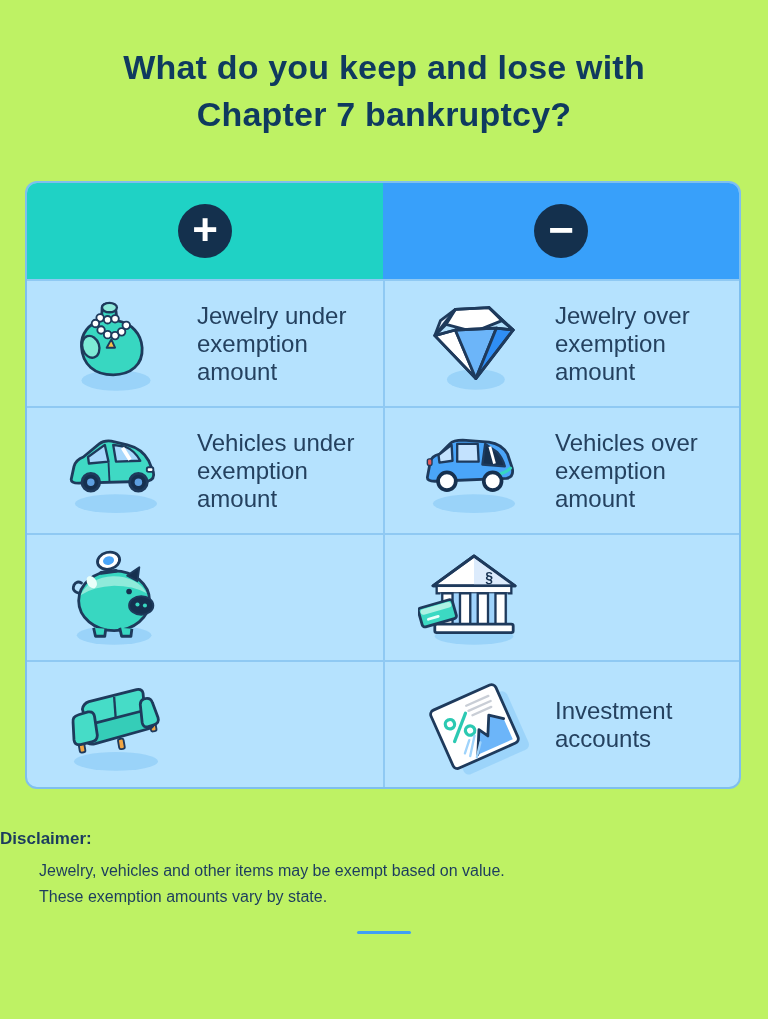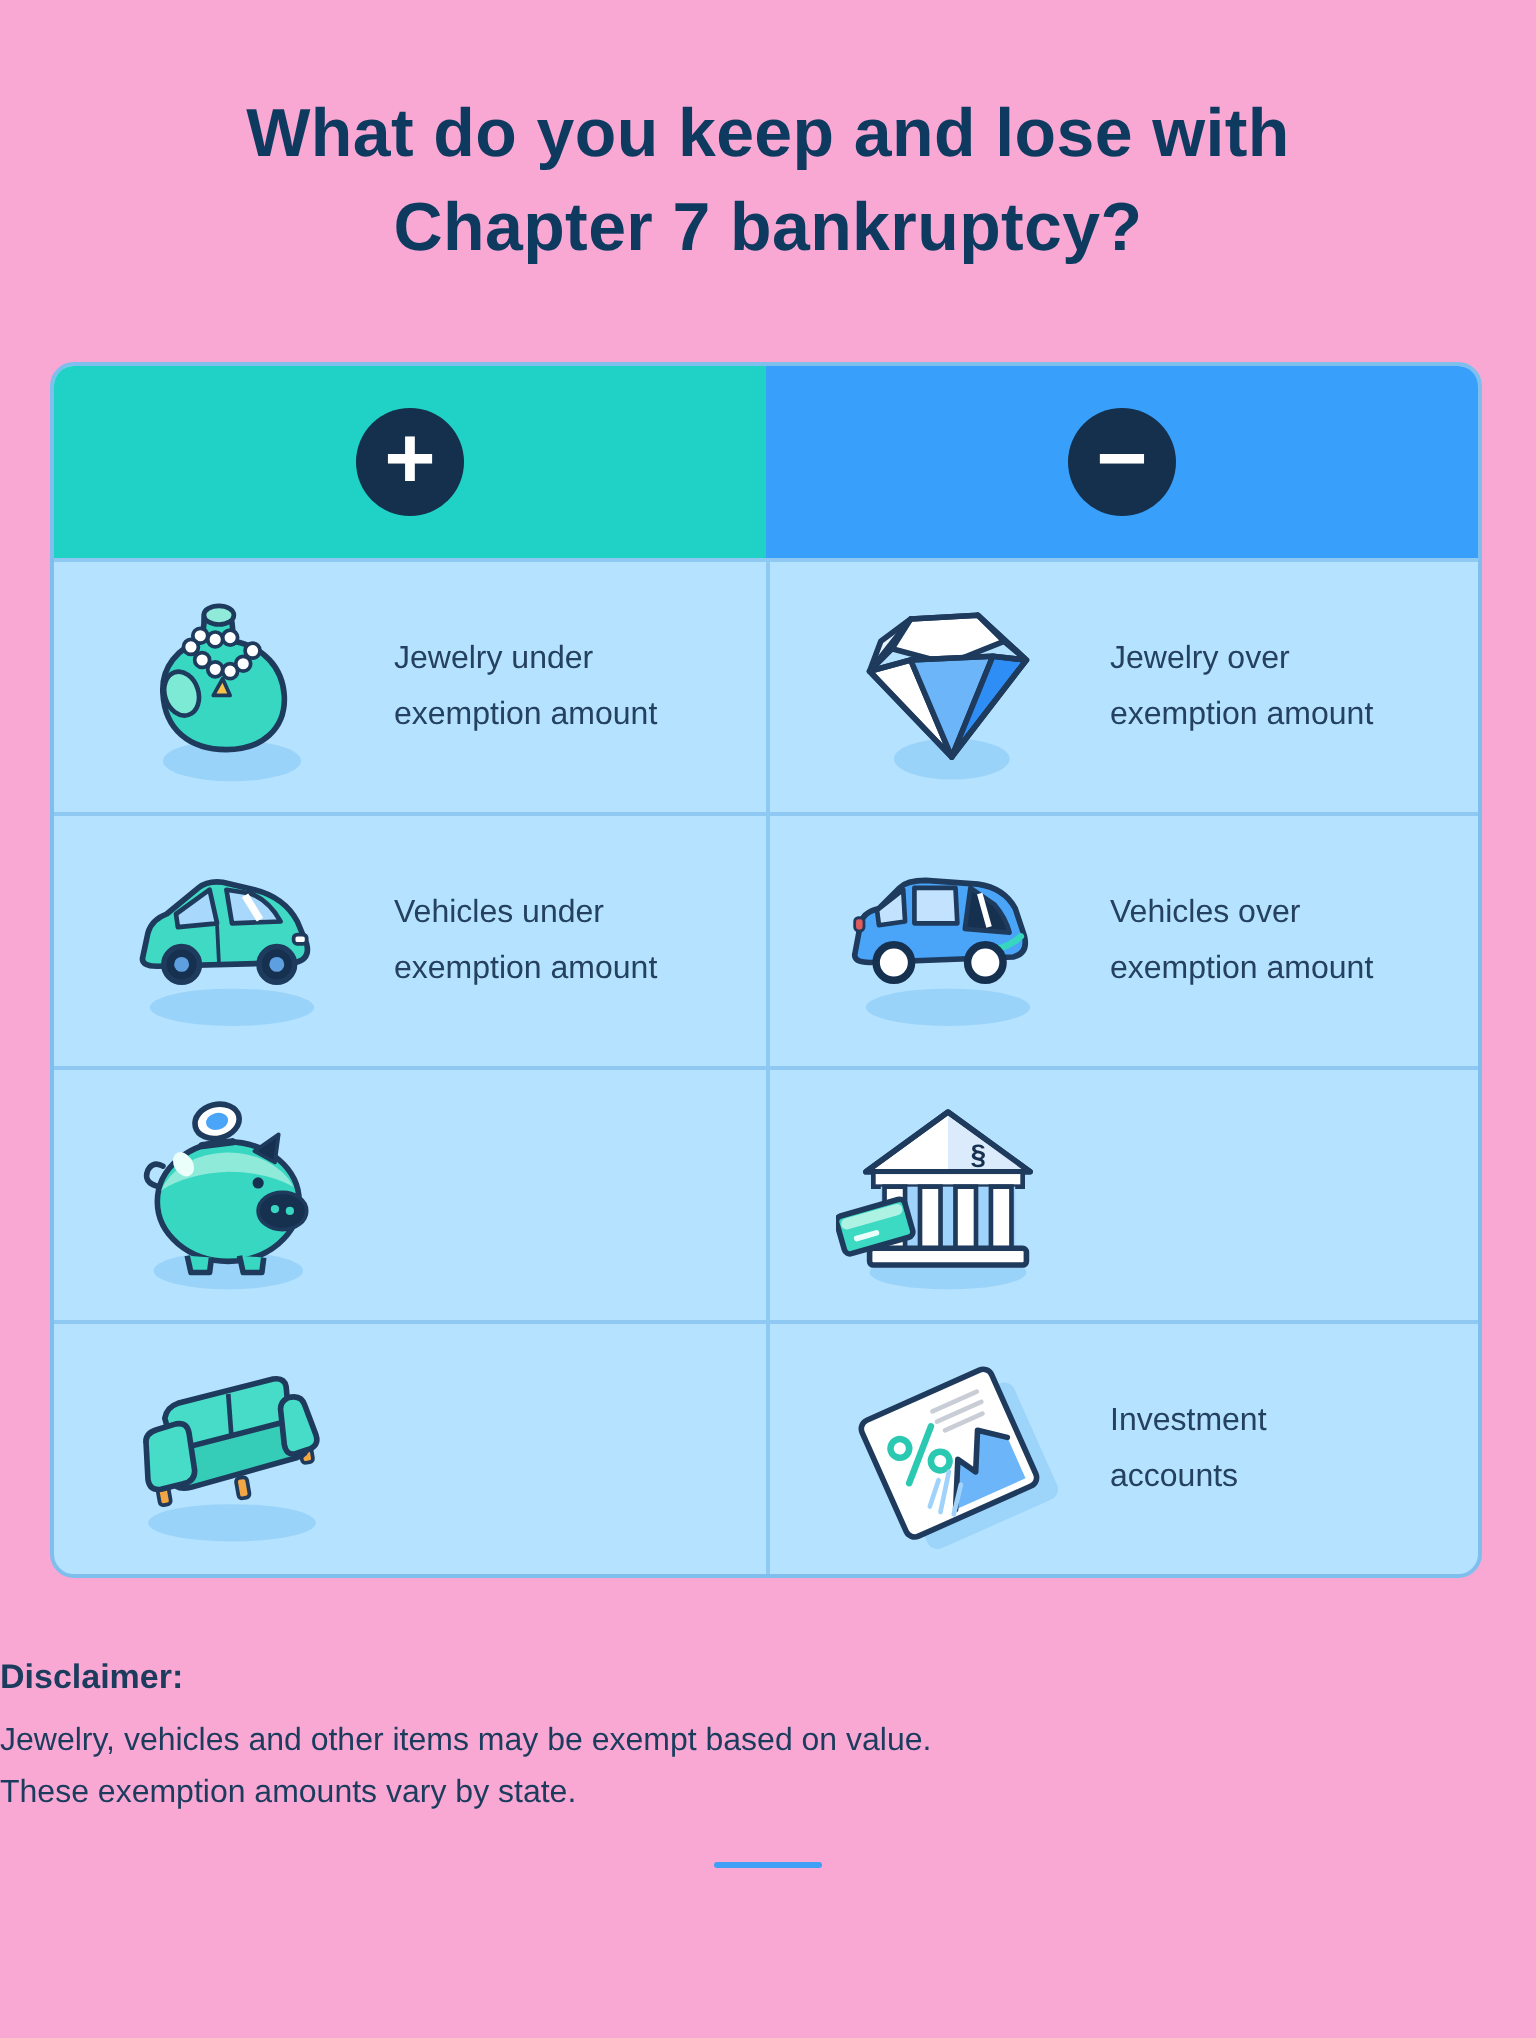--- a/index.html
+++ b/index.html
@@ -12,35 +12,35 @@
   .kl-table{position:absolute;top:181px;left:25px;width:716px;height:608px;box-sizing:border-box;
     border:2px solid #7fbfee;border-radius:12px;overflow:hidden;display:flex;flex-direction:column;background:#b5e2fe;}
   .header-row{display:flex;height:96px;flex:none;}
   .header-cell{flex:1;display:flex;align-items:center;justify-content:center;}
   .badge{width:54px;height:54px;border-radius:50%;background:#14304d;color:#ffffff;
     display:flex;align-items:center;justify-content:center;font-size:44px;font-weight:bold;line-height:1;padding-bottom:3px;box-sizing:border-box;}
   .body-rows{flex:1;display:grid;grid-template-columns:1fr 1fr;grid-auto-rows:1fr;}
   .cell{display:flex;align-items:center;padding-left:30px;border-top:2px solid #8fc9f3;box-sizing:border-box;}
   .cell.lose-cell{border-left:2px solid #8fc9f3;}
   .icon-box{width:118px;height:104px;flex:none;display:flex;align-items:center;justify-content:center;}
-  .cell-label{margin-left:22px;font-size:16px;line-height:28px;color:#24415f;white-space:pre-line;}
+  .cell-label{margin-left:22px;font-size:24px;line-height:28px;color:#24415f;white-space:pre-line;}
 
   .disclaimer{position:absolute;top:829px;left:0;right:0;color:#1c3c5e;}
   .disclaimer-title{font-weight:bold;font-size:17px;margin-bottom:9px;}
-  .disclaimer-text{font-size:16px;line-height:26px;white-space:pre-line;}
+  .disclaimer-text{font-size:16px;line-height:26px;white-space:pre-line;padding-left:39px;}
   .divider{position:absolute;top:931px;left:50%;transform:translateX(-50%);width:54px;height:3px;background:#3fa0f5;border-radius:2px;}
   .source{position:absolute;top:947px;left:0;right:0;text-align:center;font-size:20px;color:#143a5f;}
   .source-label{font-weight:bold;}
   .source-value{margin-left:6px;}
   svg{display:block;}
 </style>
 </head>
 <body>
 
-<div class="stage" style="background: #f9a8d4;">
+<div class="stage" style="background: #bef264;">
 
   <div class="page-title">What do you keep and lose with
 Chapter 7 bankruptcy?</div>
 
   <div class="kl-table">
     <div class="header-row">
       <div class="header-cell keep" style="background: rgb(31, 210, 197);">
         <div class="badge" style="background: rgb(20, 48, 77);">+</div>
       </div>
       <div class="header-cell lose" style="background: rgb(56, 160, 250);">

